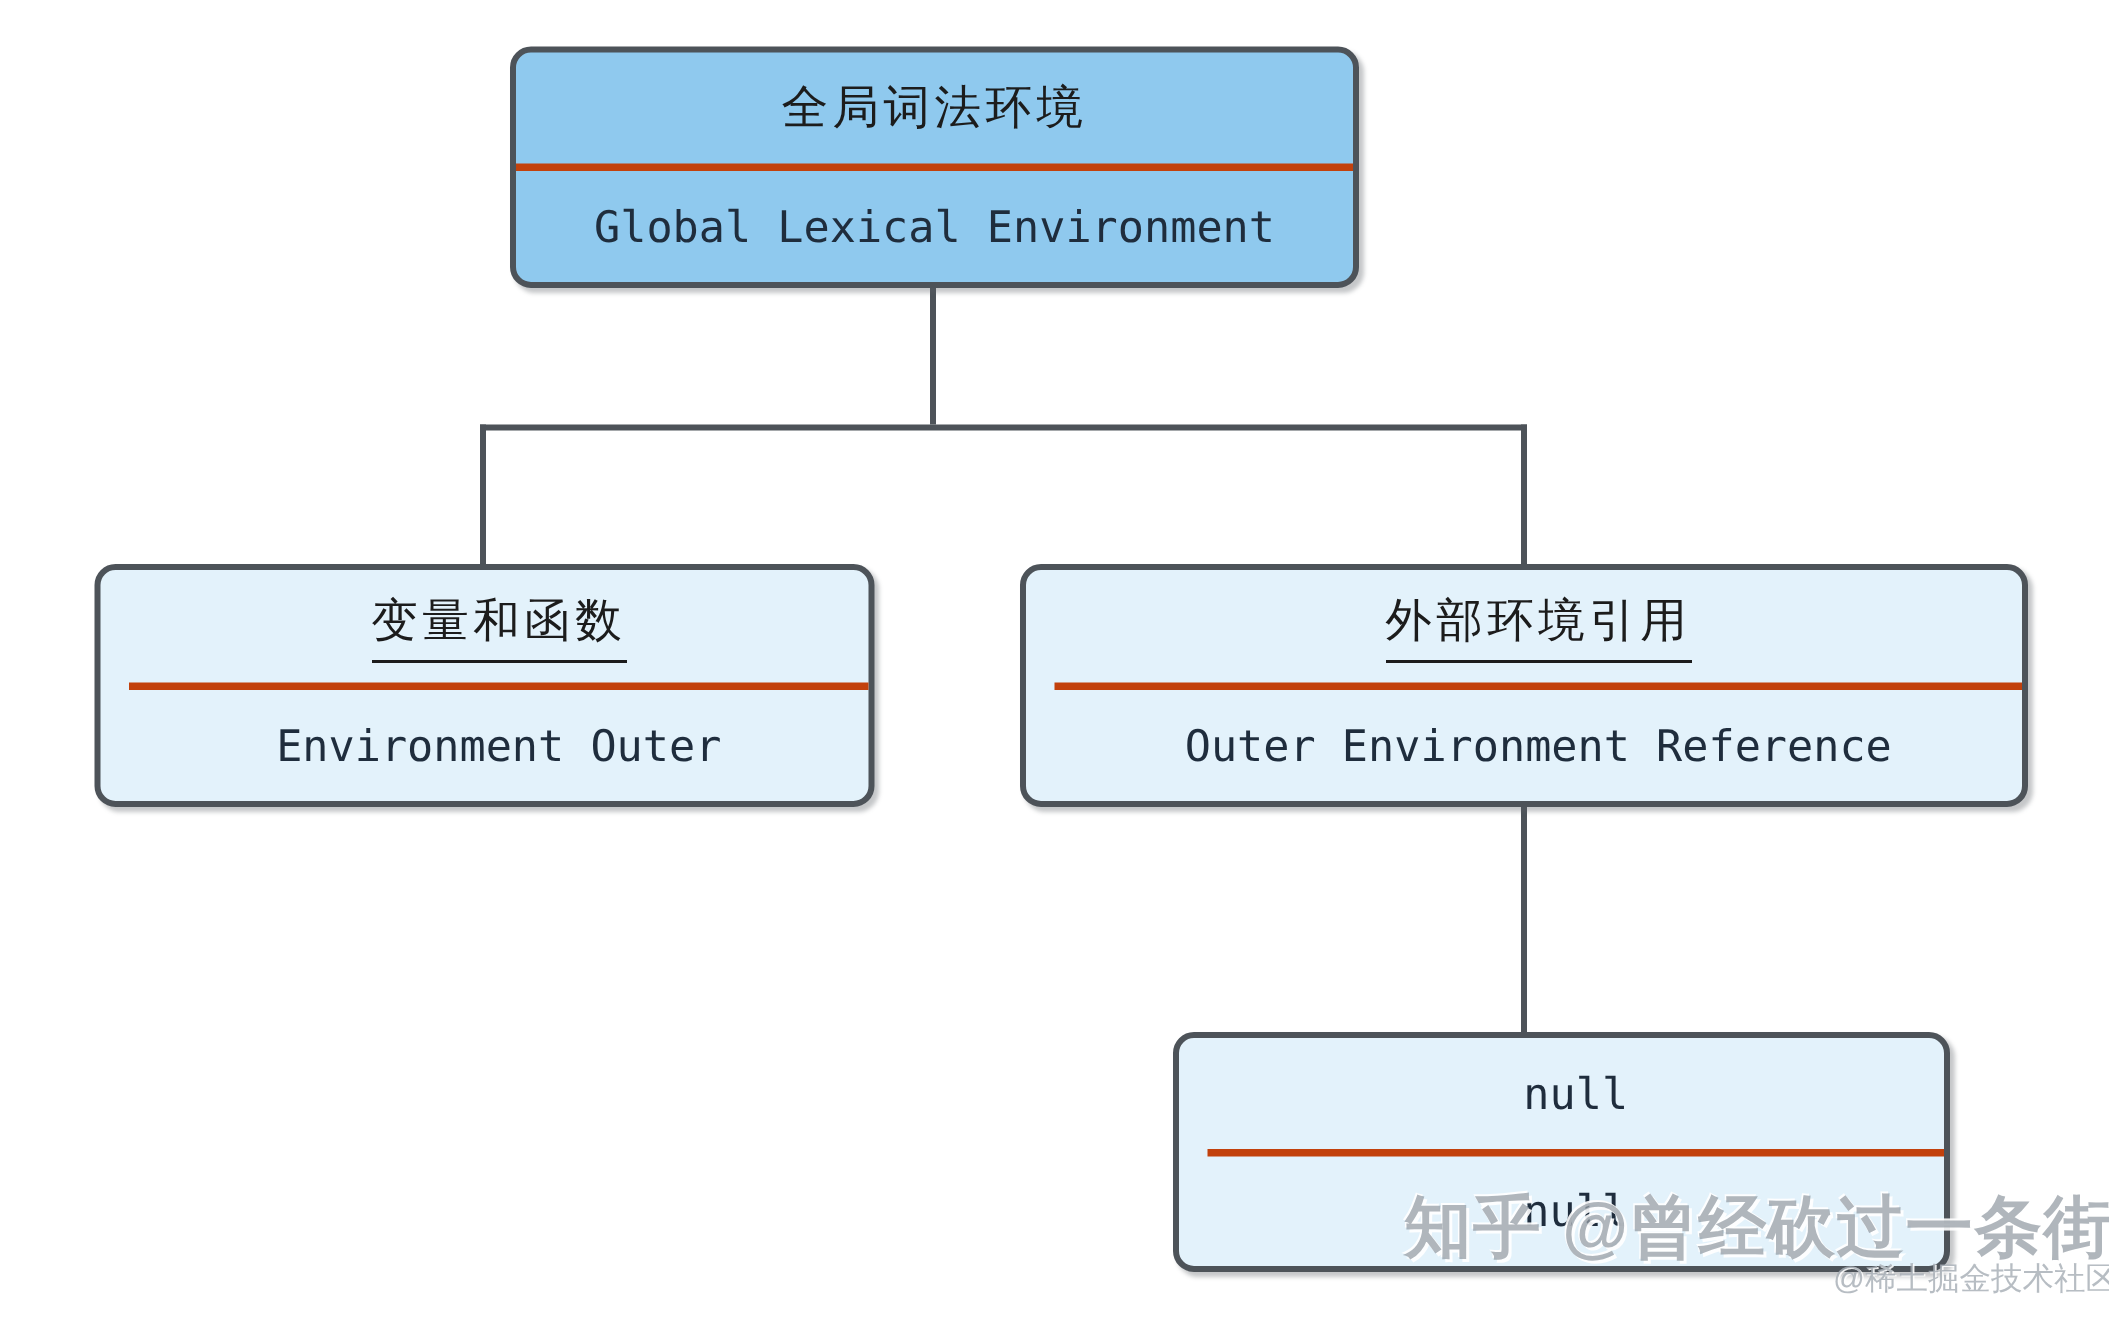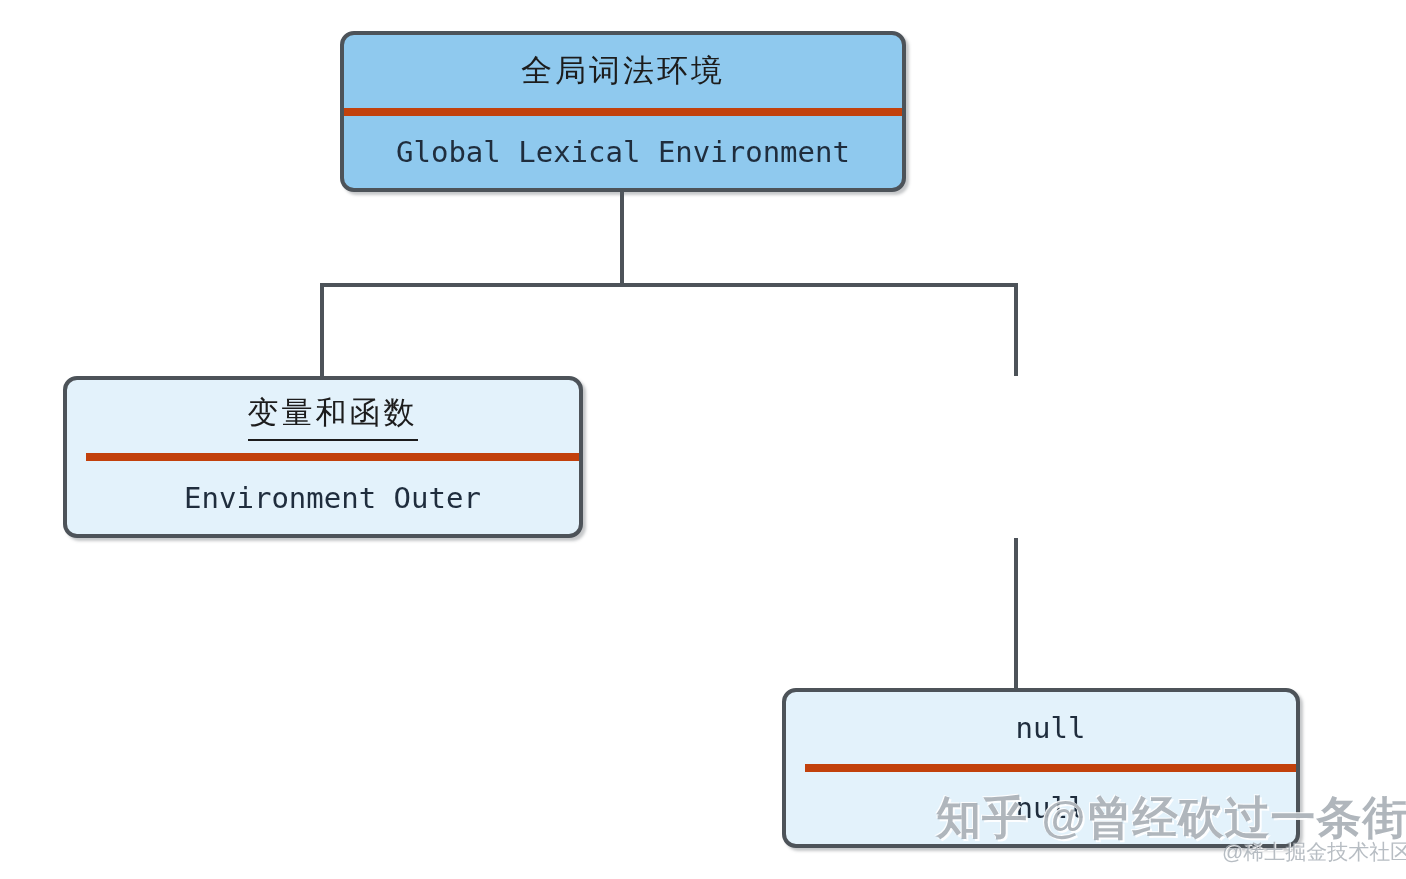--- a/index.html
+++ b/index.html
@@ -28,21 +28,21 @@
   .node-root { background: #8fc9ee; }
   .node-child { background: #e3f2fb; padding-left: 19px; }
   .node .row {
     flex: 1 1 0;
     display: flex;
     align-items: center;
     justify-content: center;
     overflow: hidden;
   }
   .node .row + .row {
-    border-top: 8px solid #c2410c;
+    border-top: 5px solid #c2410c;
   }
   .label-zh {
     font-family: "Liberation Serif", serif;
     font-size: 31px;
     color: #1c1c1c;
     letter-spacing: 3px;
     white-space: nowrap;
   }
   .label-zh.underlined {
     border-bottom: 2px solid #1c1c1c;
@@ -106,20 +106,28 @@
 
   <div class="node node-child" style="left:63px; top:376px; width:520px; height:162px;">
     <div class="row">
       <span class="label-zh underlined">变量和函数</span>
     </div>
     <div class="row">
       <span class="label-en">Environment Outer</span>
     </div>
   </div>
 
+  <div class="node node-child" style="left:680px; top:376px; width:672px; height:162px;">
+    <div class="row">
+      <span class="label-zh underlined">外部环境引用</span>
+    </div>
+    <div class="row">
+      <span class="label-en">Outer Environment Reference</span>
+    </div>
+  </div>
 
   <div class="node node-child" style="left:782px; top:688px; width:518px; height:160px;">
     <div class="row">
       <span class="label-en">null</span>
     </div>
     <div class="row">
       <span class="label-en">null</span>
     </div>
   </div>
 

